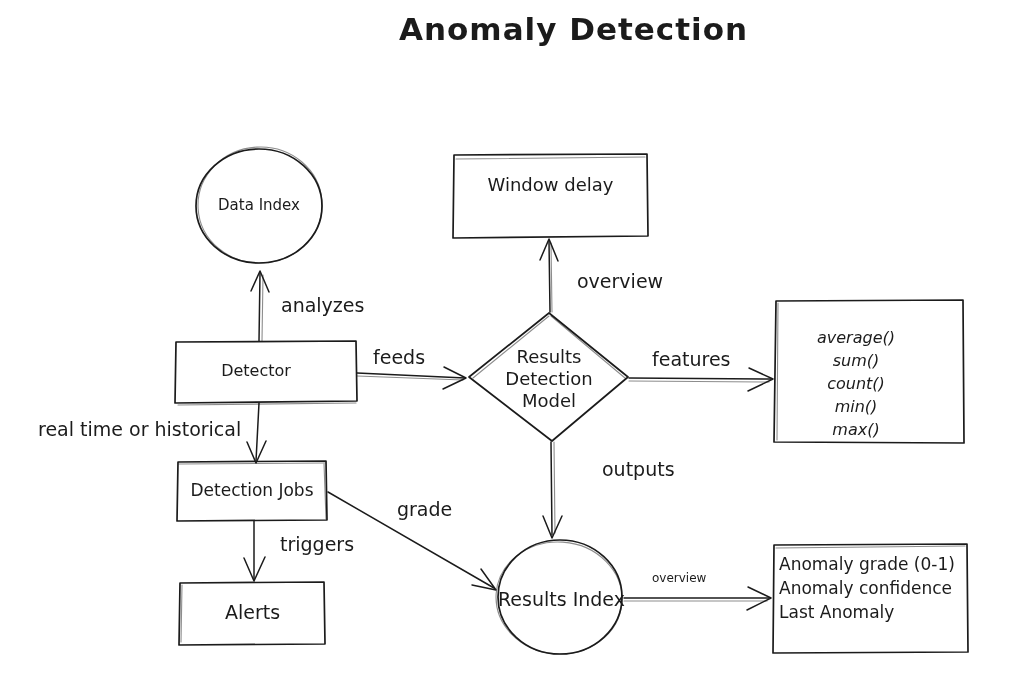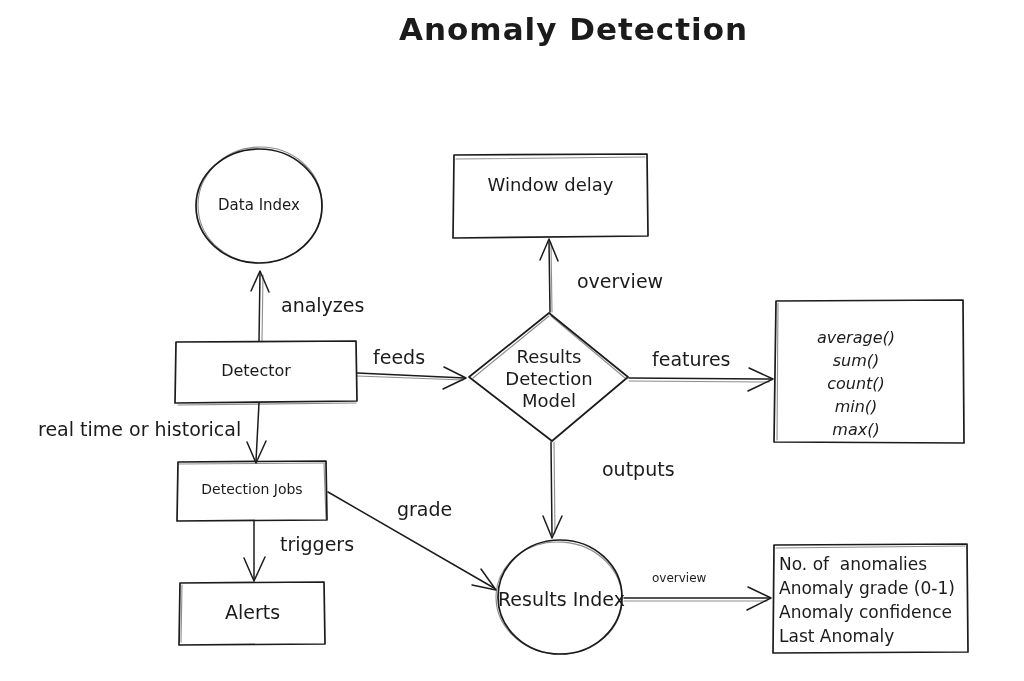--- a/index.html
+++ b/index.html
@@ -141,28 +141,27 @@
   <div class="block center" style="left:775px;top:326px;width:162px;font-size:16px;line-height:23px;font-style:italic;">
     <div>average()</div>
     <div>sum()</div>
     <div>count()</div>
     <div>min()</div>
     <div>max()</div>
   </div>
 
   <div class="lbl node-label center" style="left:175px;top:362px;width:162px;">Detector</div>
 
-  <div class="lbl node-label center" style="left:177px;top:481px;width:150px;font-size:14px;">Detection Jobs</div>
+  <div class="lbl node-label center" style="left:177px;top:481px;width:150px;font-size:17px;">Detection Jobs</div>
 
   <div class="lbl node-label center" style="left:180px;top:602px;width:145px;font-size:19px;">Alerts</div>
 
   <div class="lbl node-label center" style="left:498px;top:589px;width:126px;font-size:19px;">Results Index</div>
 
   <div class="block" style="left:779px;top:552px;width:185px;font-size:17px;line-height:24px;">
-    <div>No. of  anomalies</div>
     <div>Anomaly grade (0-1)</div>
     <div>Anomaly confidence</div>
     <div>Last Anomaly</div>
   </div>
 
   <div class="lbl edge-label" style="left:281px;top:295px;">analyzes</div>
   <div class="lbl edge-label" style="left:373px;top:347px;">feeds</div>
   <div class="lbl edge-label" style="left:577px;top:271px;">overview</div>
   <div class="lbl edge-label" style="left:652px;top:349px;">features</div>
   <div class="lbl edge-label" style="left:554px;top:459px;margin-left:48px;">outputs</div>

